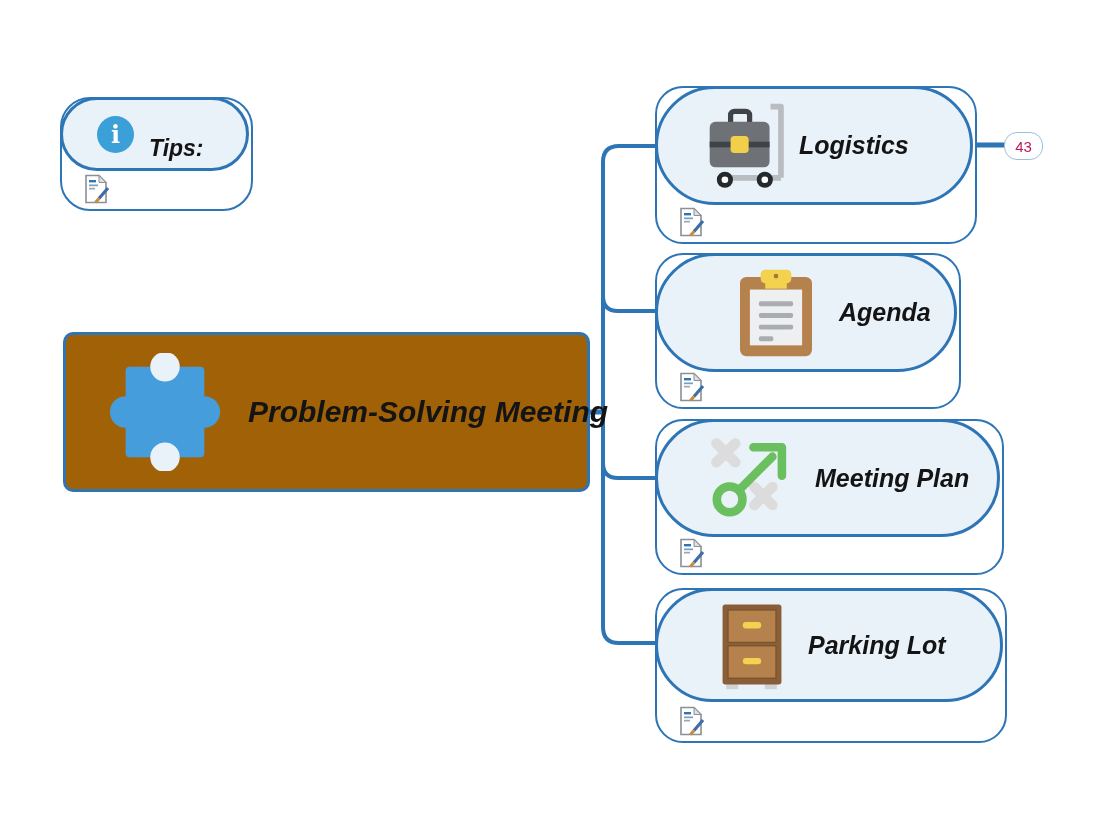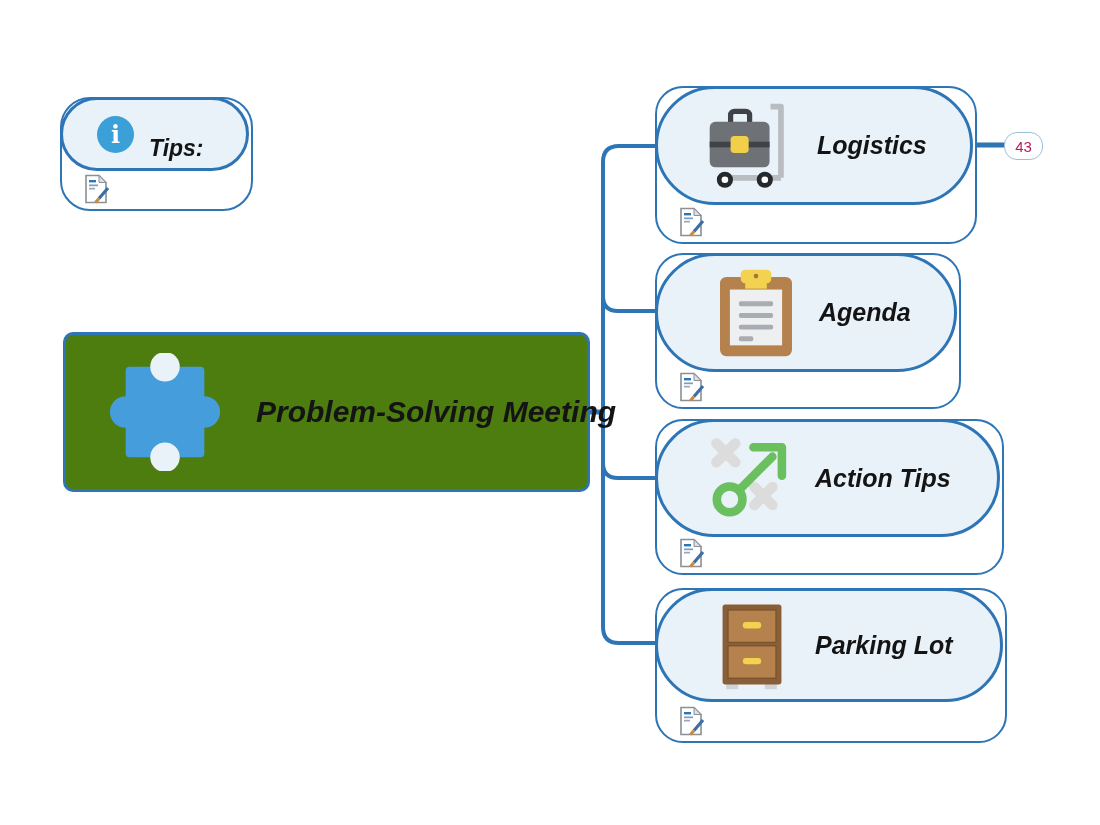--- a/index.html
+++ b/index.html
@@ -14,33 +14,33 @@
   .icon-box{width:95px;height:95px;flex:0 0 auto;display:flex;align-items:center;justify-content:center;}
   .note-icon{position:absolute;left:22px;bottom:4px;width:27px;height:31px;z-index:4;}
   
   #tips-outer{left:60px;top:97px;width:189px;height:110px;border-radius:30px;}
   #tips-pill{left:60px;top:97px;width:189px;height:74px;border-radius:37px;padding-left:34px;gap:15px;}
   #tips-label{font-size:23px;margin-top:28px;}
   .info-circle{width:37px;height:37px;border-radius:50%;background:#3b9fd8;color:#ffffff;
                display:flex;align-items:center;justify-content:center;
                font-family:"DejaVu Serif",serif;font-size:24px;font-weight:bold;font-style:normal;}
   
-  #root-node{position:absolute;left:63px;top:332px;width:527px;height:160px;background:#4d7c0f;
+  #root-node{position:absolute;left:63px;top:332px;width:527px;height:160px;background:#a16207;
              border:3px solid #2e75b6;border-radius:10px;z-index:3;display:flex;align-items:center;
-             padding-left:40px;gap:32px;box-sizing:border-box;}
+             padding-left:40px;gap:24px;box-sizing:border-box;}
   #root-label{font-size:30px;}
   
   #logistics-outer{left:655px;top:86px;width:318px;height:154px;}
-  #logistics-pill {left:655px;top:86px;width:318px;height:119px;padding-left:46px;gap:18px;}
+  #logistics-pill {left:655px;top:86px;width:318px;height:119px;padding-left:46px;gap:0;}
   #agenda-outer{left:655px;top:253px;width:302px;height:152px;}
-  #agenda-pill {left:655px;top:253px;width:302px;height:119px;padding-left:50px;gap:16px;}
+  #agenda-pill {left:655px;top:253px;width:302px;height:119px;padding-left:70px;gap:16px;}
   #action-outer{left:655px;top:419px;width:345px;height:152px;}
   #action-pill {left:655px;top:419px;width:345px;height:118px;padding-left:46px;gap:16px;}
   #parking-outer{left:655px;top:588px;width:348px;height:151px;}
-  #parking-pill {left:655px;top:588px;width:348px;height:114px;padding-left:46px;gap:16px;}
+  #parking-pill {left:655px;top:588px;width:348px;height:114px;padding-left:46px;gap:9px;}
   
   #count-badge{position:absolute;left:1004px;top:132px;width:37px;height:26px;background:#ffffff;
                border:1.5px solid #9cc0dc;border-radius:13px;z-index:3;display:flex;align-items:center;
                justify-content:center;font-size:15px;color:#be185d;}
 </style>
 </head>
 <body>
 
 <div id="canvas">
 
@@ -168,21 +168,21 @@
       <svg viewBox="0 0 100 100" width="95" height="95">
         <line x1="13" y1="13" x2="33" y2="33" stroke="#dcdcdc" stroke-width="11" stroke-linecap="round"></line>
         <line x1="33" y1="13" x2="13" y2="33" stroke="#dcdcdc" stroke-width="11" stroke-linecap="round"></line>
         <line x1="53" y1="59" x2="72" y2="78" stroke="#dcdcdc" stroke-width="11" stroke-linecap="round"></line>
         <line x1="72" y1="59" x2="53" y2="78" stroke="#dcdcdc" stroke-width="11" stroke-linecap="round"></line>
         <circle cx="27" cy="72" r="13.5" stroke="#6abf5e" stroke-width="9" fill="none"></circle>
         <line x1="37" y1="62" x2="72" y2="27" stroke="#6abf5e" stroke-width="9" stroke-linecap="round"></line>
         <path d="M52 17 H82 V47" stroke="#6abf5e" stroke-width="9" fill="none" stroke-linecap="round" stroke-linejoin="round"></path>
       </svg>
     </span>
-    <span class="node-label child-label">Action Tips</span>
+    <span class="node-label child-label">Meeting Plan</span>
   </div>
 
   <div class="node-outer" id="parking-outer">
     <span class="note-icon">
       <svg viewBox="0 0 27 31" width="27" height="31">
         <path d="M2 1.5 h13 l7 7 v20 h-20 z" fill="#ffffff" stroke="#8a9096" stroke-width="1.6"></path>
         <path d="M15 1.5 l7 7 h-7 z" fill="#dde1e4" stroke="#8a9096" stroke-width="1"></path>
         <rect x="5" y="6" width="7" height="2.4" fill="#2e75b6"></rect>
         <rect x="5" y="10.5" width="9" height="1.7" fill="#7a9cc0"></rect>
         <rect x="5" y="13.8" width="6" height="1.7" fill="#9aa8b5"></rect>

